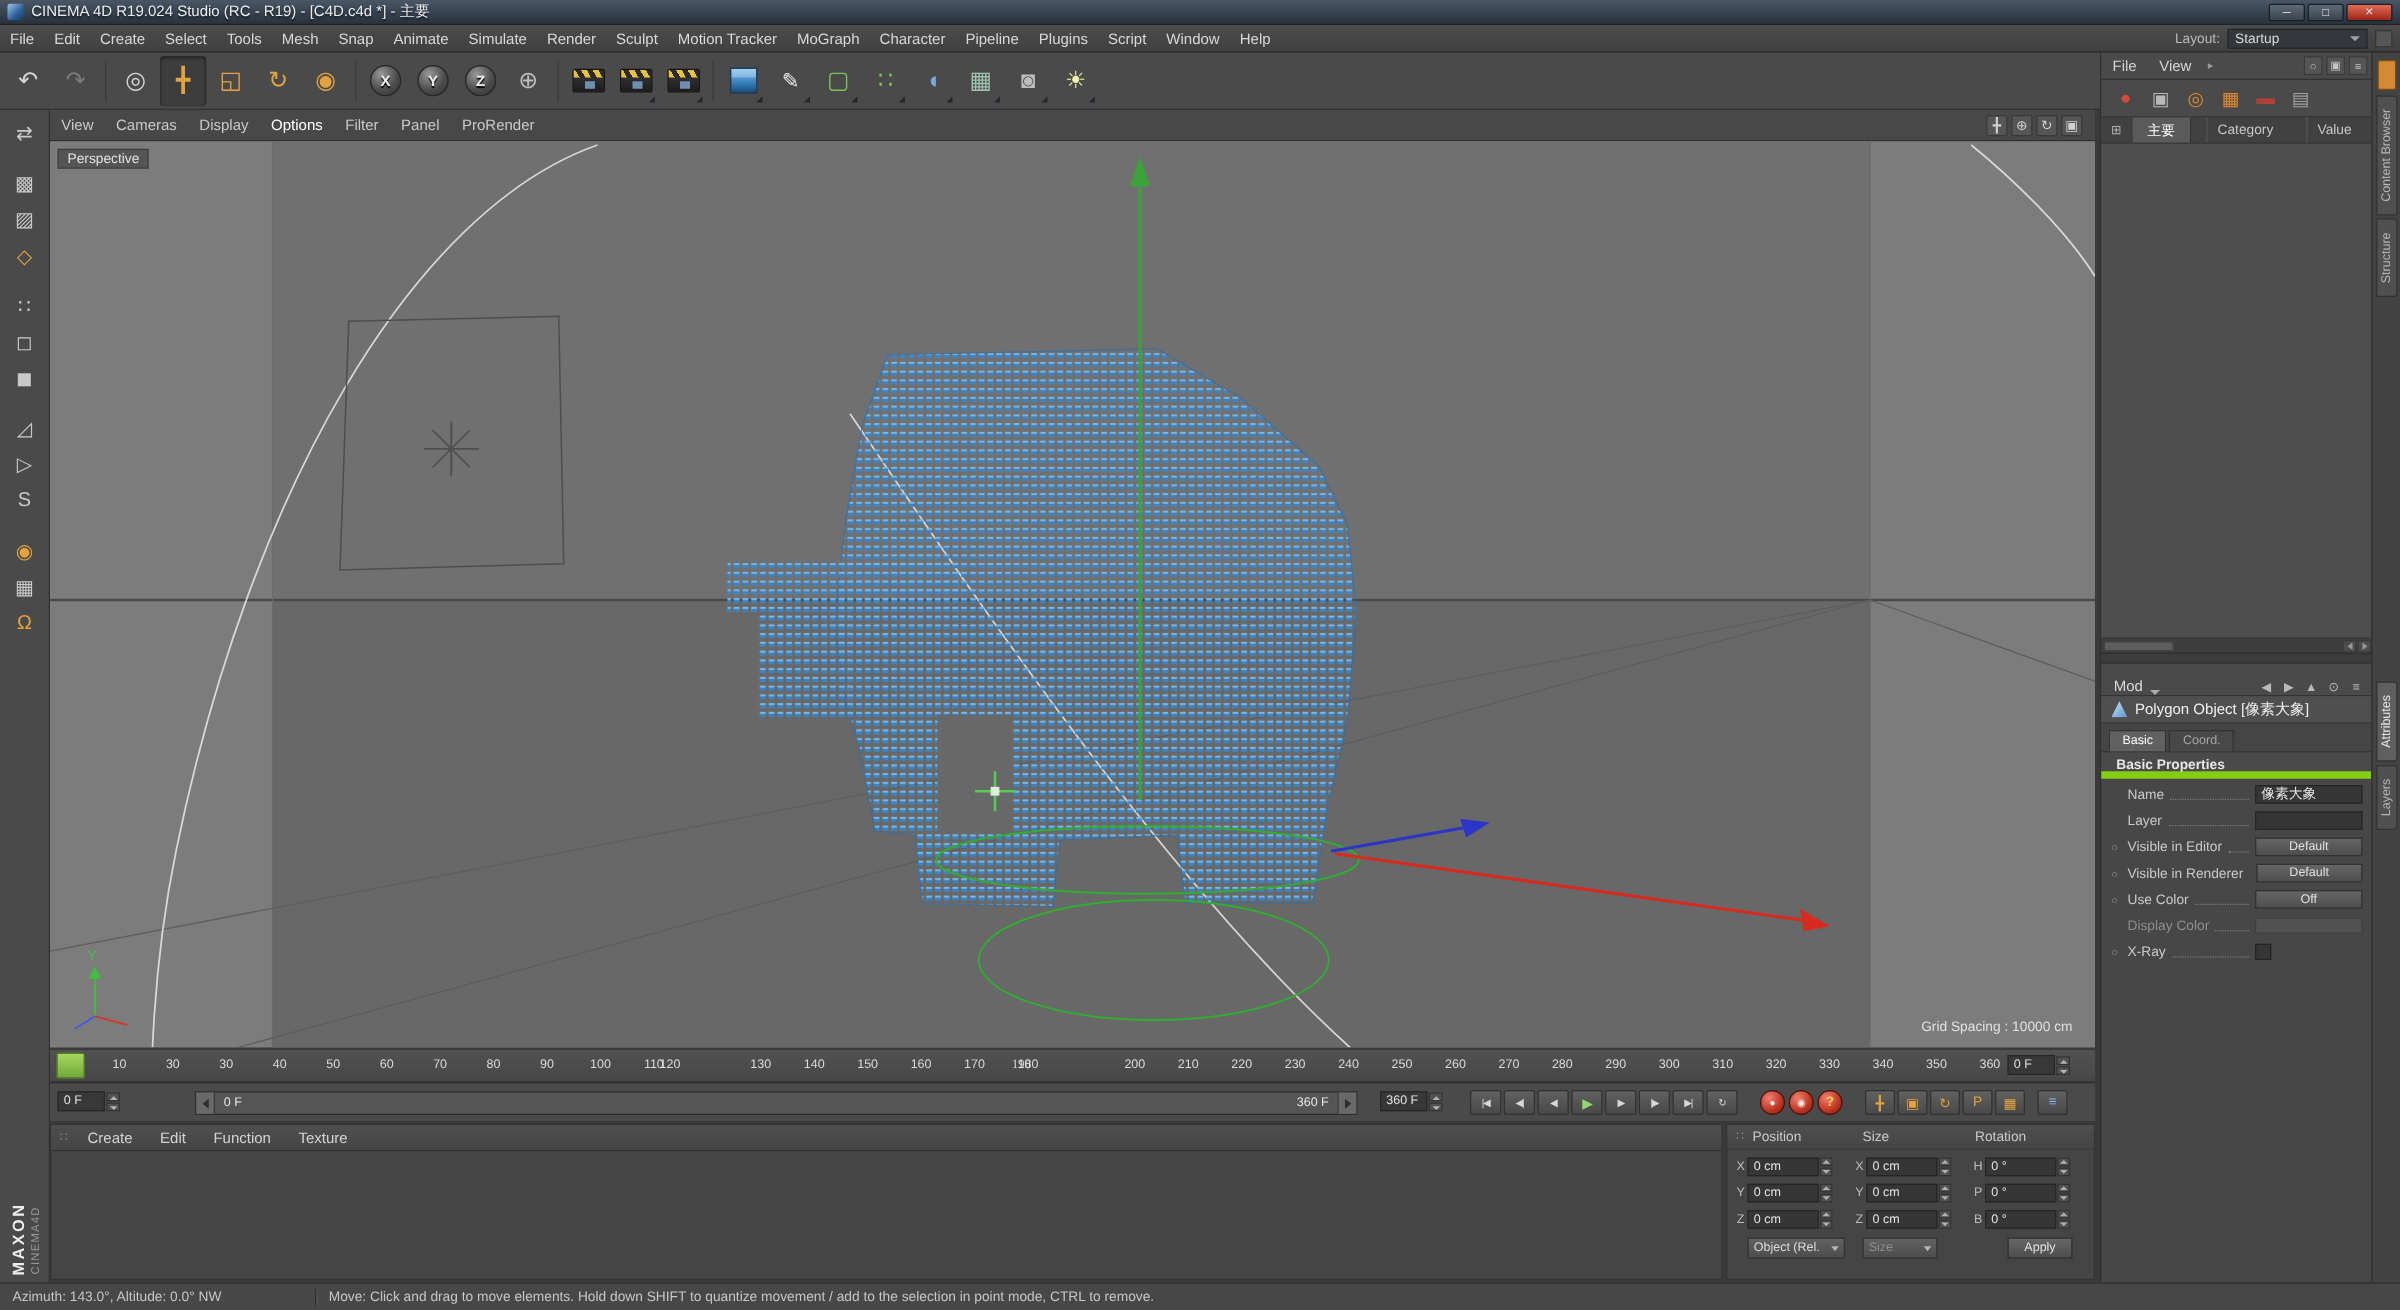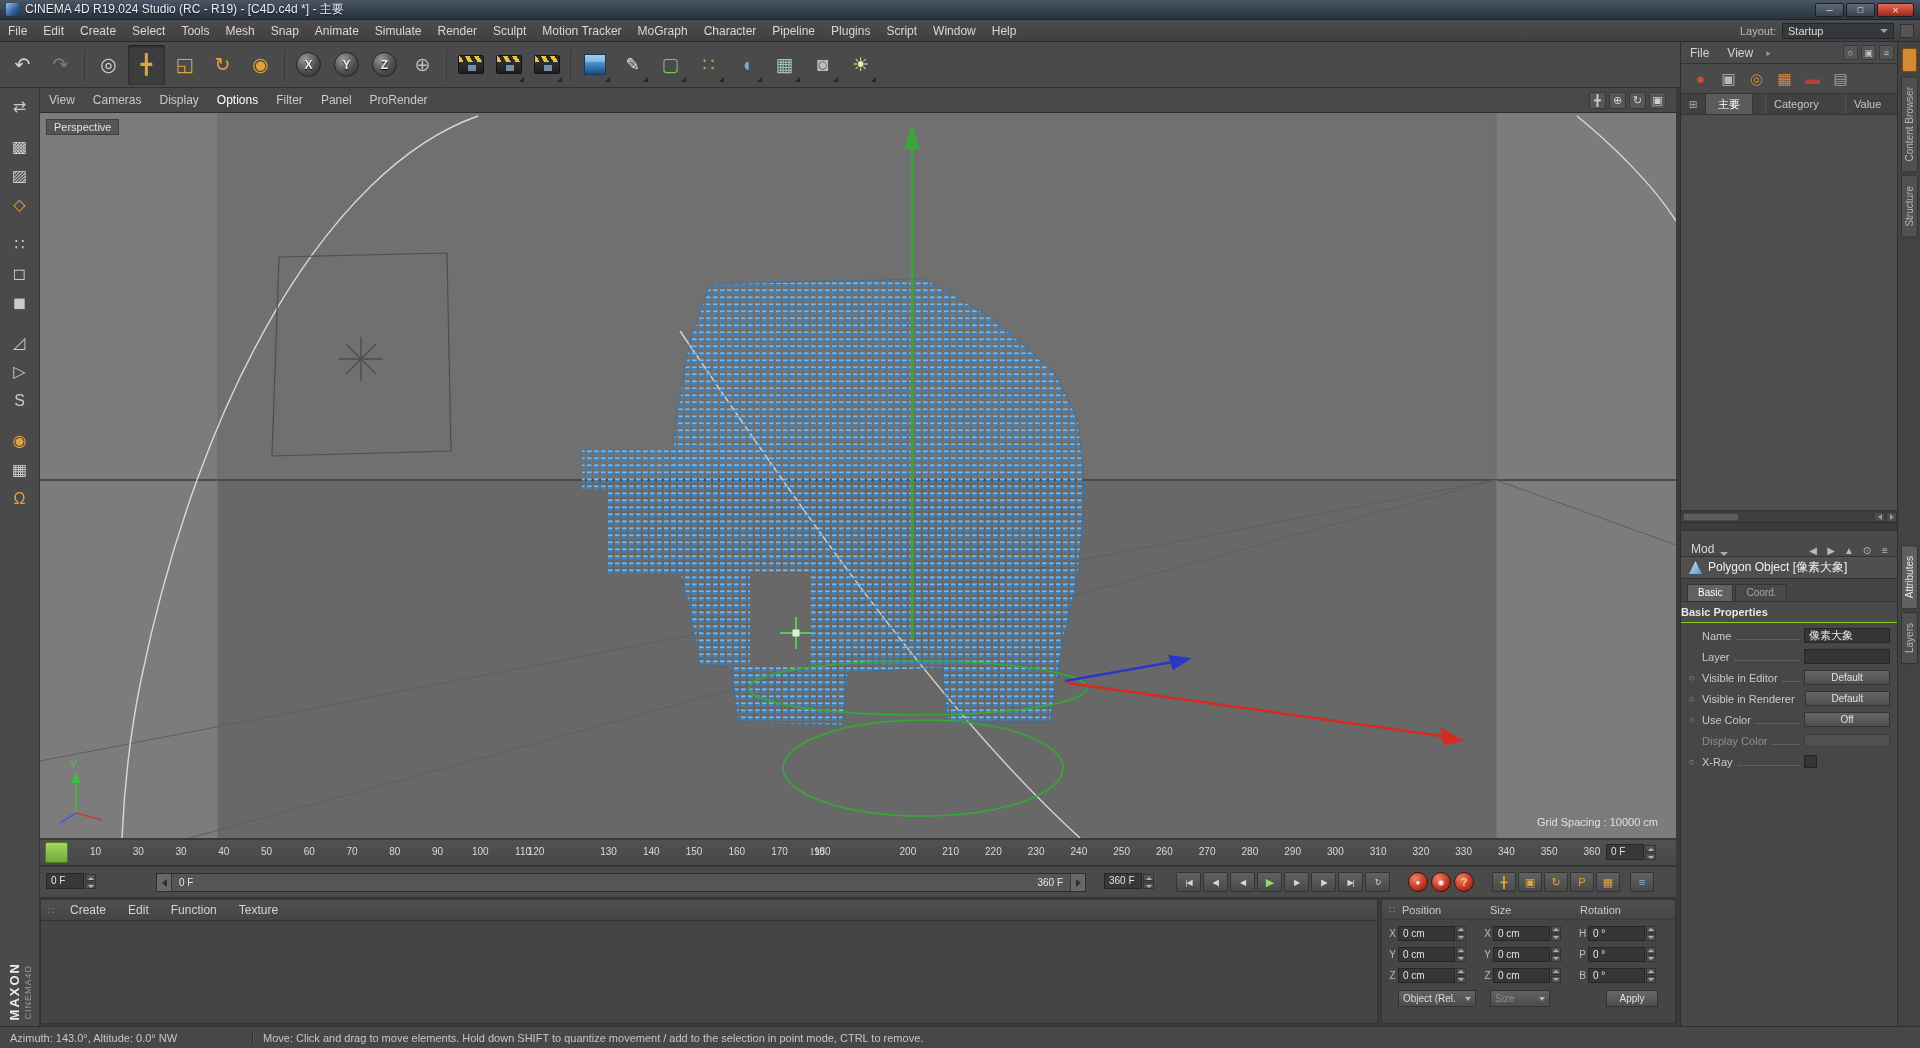--- a/index.html
+++ b/index.html
@@ -172,21 +172,21 @@
 #am-mode{height:26px;display:flex;align-items:flex-end;background:#4a4a4a;border-bottom:1px solid #333;font-size:12px}
 #am-mode-label{padding:0 4px 0 10px;color:#d8d8d8}
 .drop-caret{border-left:4px solid transparent;border-right:4px solid transparent;border-top:4px solid #aaa;margin-left:2px}
 #am-icons{margin-left:auto;display:flex;gap:4px;padding-right:6px}
 .amicon{color:#b9b9b9;font-size:10px;width:14px;text-align:center}
 #am-title{height:22px;display:flex;align-items:center;background:#4f4f4f;border-bottom:1px solid #333;font-size:12px;color:#f0f0f0;gap:6px;padding-left:8px;white-space:nowrap;overflow:hidden}
 #am-objicon{width:13px;height:13px;flex:0 0 13px;background:linear-gradient(135deg,#cfe6f7,#5a93c8);clip-path:polygon(50% 0,100% 100%,0 100%)}
 #am-tabs{height:23px;display:flex;align-items:flex-end;background:#454545;border-bottom:1px solid #333;padding-left:6px;gap:2px}
 .atab{padding:2px 10px 3px;font-size:10px;background:#484848;border:1px solid #333;border-bottom:none;color:#a6a6a6}
 .atab.active{background:#616161;color:#fff}
-#am-section{height:21px;line-height:21px;padding-left:0;font-size:11px;font-weight:bold;color:#e6e6e6;background:#4a4a4a;border-bottom:1px solid #84cc16}
+#am-section{height:21px;line-height:21px;padding-left:12px;font-size:11px;font-weight:bold;color:#e6e6e6;background:#4a4a4a;border-bottom:6px solid #84cc16}
 #attr-rows{padding-top:2px}
 .arow{display:flex;align-items:center;height:21px;padding:0 8px;font-size:11px}
 .adot{width:13px;color:#9a9a9a;font-size:9px}
 .adot.show::before{content:"○"}
 .alabel{color:#c9c9c9;white-space:nowrap}
 .arow.gray .alabel{color:#8d8d8d}
 .aleader{flex:1;border-bottom:1px dotted #7a7a7a;margin:8px 5px 0;height:1px;align-self:center}
 .ainput{width:86px;height:15px;background:#353535;border:1px solid #262626;color:#e6e6e6;font-size:11px;line-height:13px;padding:0 4px;overflow:hidden}
 .adrop{width:86px;height:15px;background:linear-gradient(#656565,#4e4e4e);border:1px solid #333;color:#e0e0e0;font-size:10px;line-height:13px;text-align:center}
 .acolor{width:86px;height:13px;background:#5a5a5a;border:1px solid #3a3a3a;opacity:.55}

